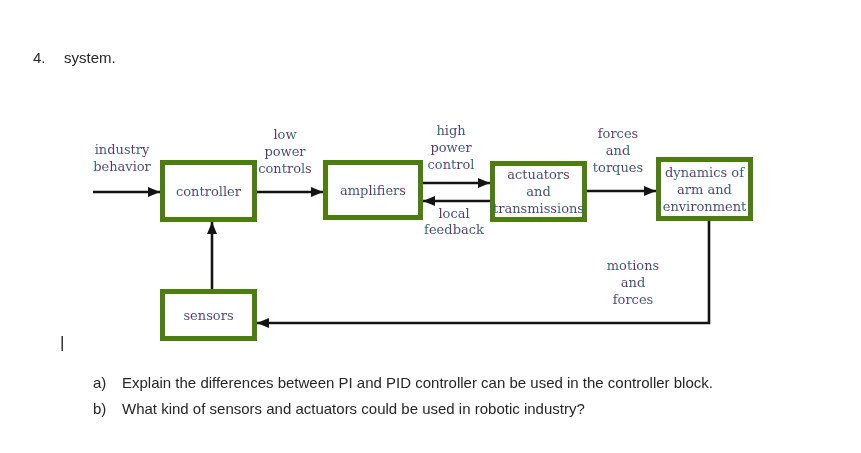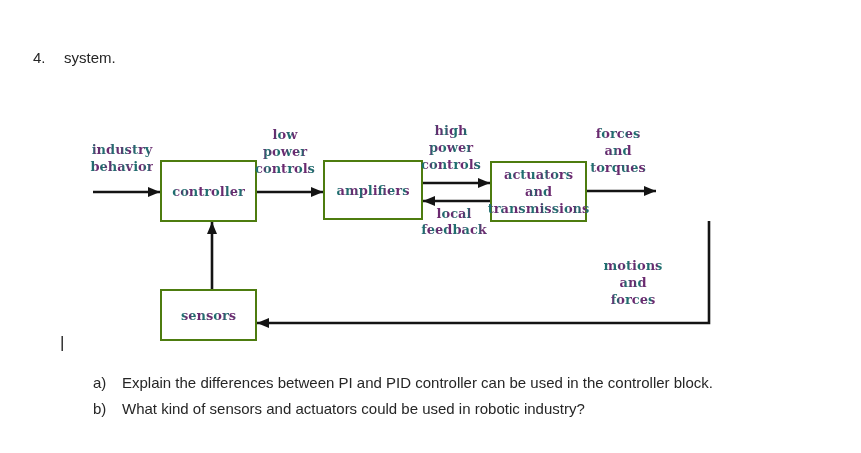--- a/index.html
+++ b/index.html
@@ -26,37 +26,36 @@
   .subq-b { top: 400px; }
   .caret {
     position: absolute; left: 60px; top: 333px;
     font-size: 17px; color: #1a1a1a;
   }
   
   .figure { position: absolute; left: 0; top: 0; width: 861px; height: 453px; }
   .connectors { position: absolute; left: 0; top: 0; }
   .block {
     position: absolute;
-    border: 2px solid #4d7c0f;
+    border: 5px solid #4d7c0f;
     background: #ffffff;
     box-sizing: border-box;
     display: flex; align-items: center; justify-content: center;
     text-align: center;
   }
   .blk-controller { left: 160px; top: 160px; width: 97px; height: 62px; }
   .blk-amplifiers { left: 323px; top: 160px; width: 100px; height: 60px; }
   .blk-actuators  { left: 490px; top: 161px; width: 97px; height: 61px; }
   .blk-dynamics   { left: 656px; top: 157px; width: 97px; height: 64px; }
   .blk-sensors    { left: 160px; top: 289px; width: 97px; height: 52px; }
   .cmtext {
     font-family: "DejaVu Serif", serif;
     font-size: 13px; line-height: 17px;
     white-space: pre-line; text-align: center;
     color: #35356b;
-    font-weight: bold;
   }
   @supports (-webkit-background-clip: text) {
     .cmtext {
       background-image: repeating-linear-gradient(90deg,
         #1f6f6f 0px, #1f6f6f 3px, #6b2a70 5px, #6b2a70 9px, #1f6f6f 11px);
       -webkit-background-clip: text;
       background-clip: text;
       -webkit-text-fill-color: transparent;
       color: transparent;
     }
@@ -104,32 +103,37 @@
       <span class="cmtext">controller</span>
     </div>
     <div class="block blk-amplifiers">
       <span class="cmtext">amplifiers</span>
     </div>
     <div class="block blk-actuators">
       <span class="cmtext">actuators
 and
 transmissions</span>
     </div>
+    <div class="block blk-dynamics">
+      <span class="cmtext">dynamics of
+arm and
+environment</span>
+    </div>
     <div class="block blk-sensors">
       <span class="cmtext">sensors</span>
     </div>
 
     <div class="siglabel cmtext lbl-desired">industry
 behavior</div>
     <div class="siglabel cmtext lbl-lowpow">low
 power
 controls</div>
     <div class="siglabel cmtext lbl-highpow">high
 power
-controls</div>
+control</div>
     <div class="siglabel cmtext lbl-forces">forces
 and
 torques</div>
     <div class="siglabel cmtext lbl-localfb">local
 feedback</div>
     <div class="siglabel cmtext lbl-motions">motions
 and
 forces</div>
   </div>
 

